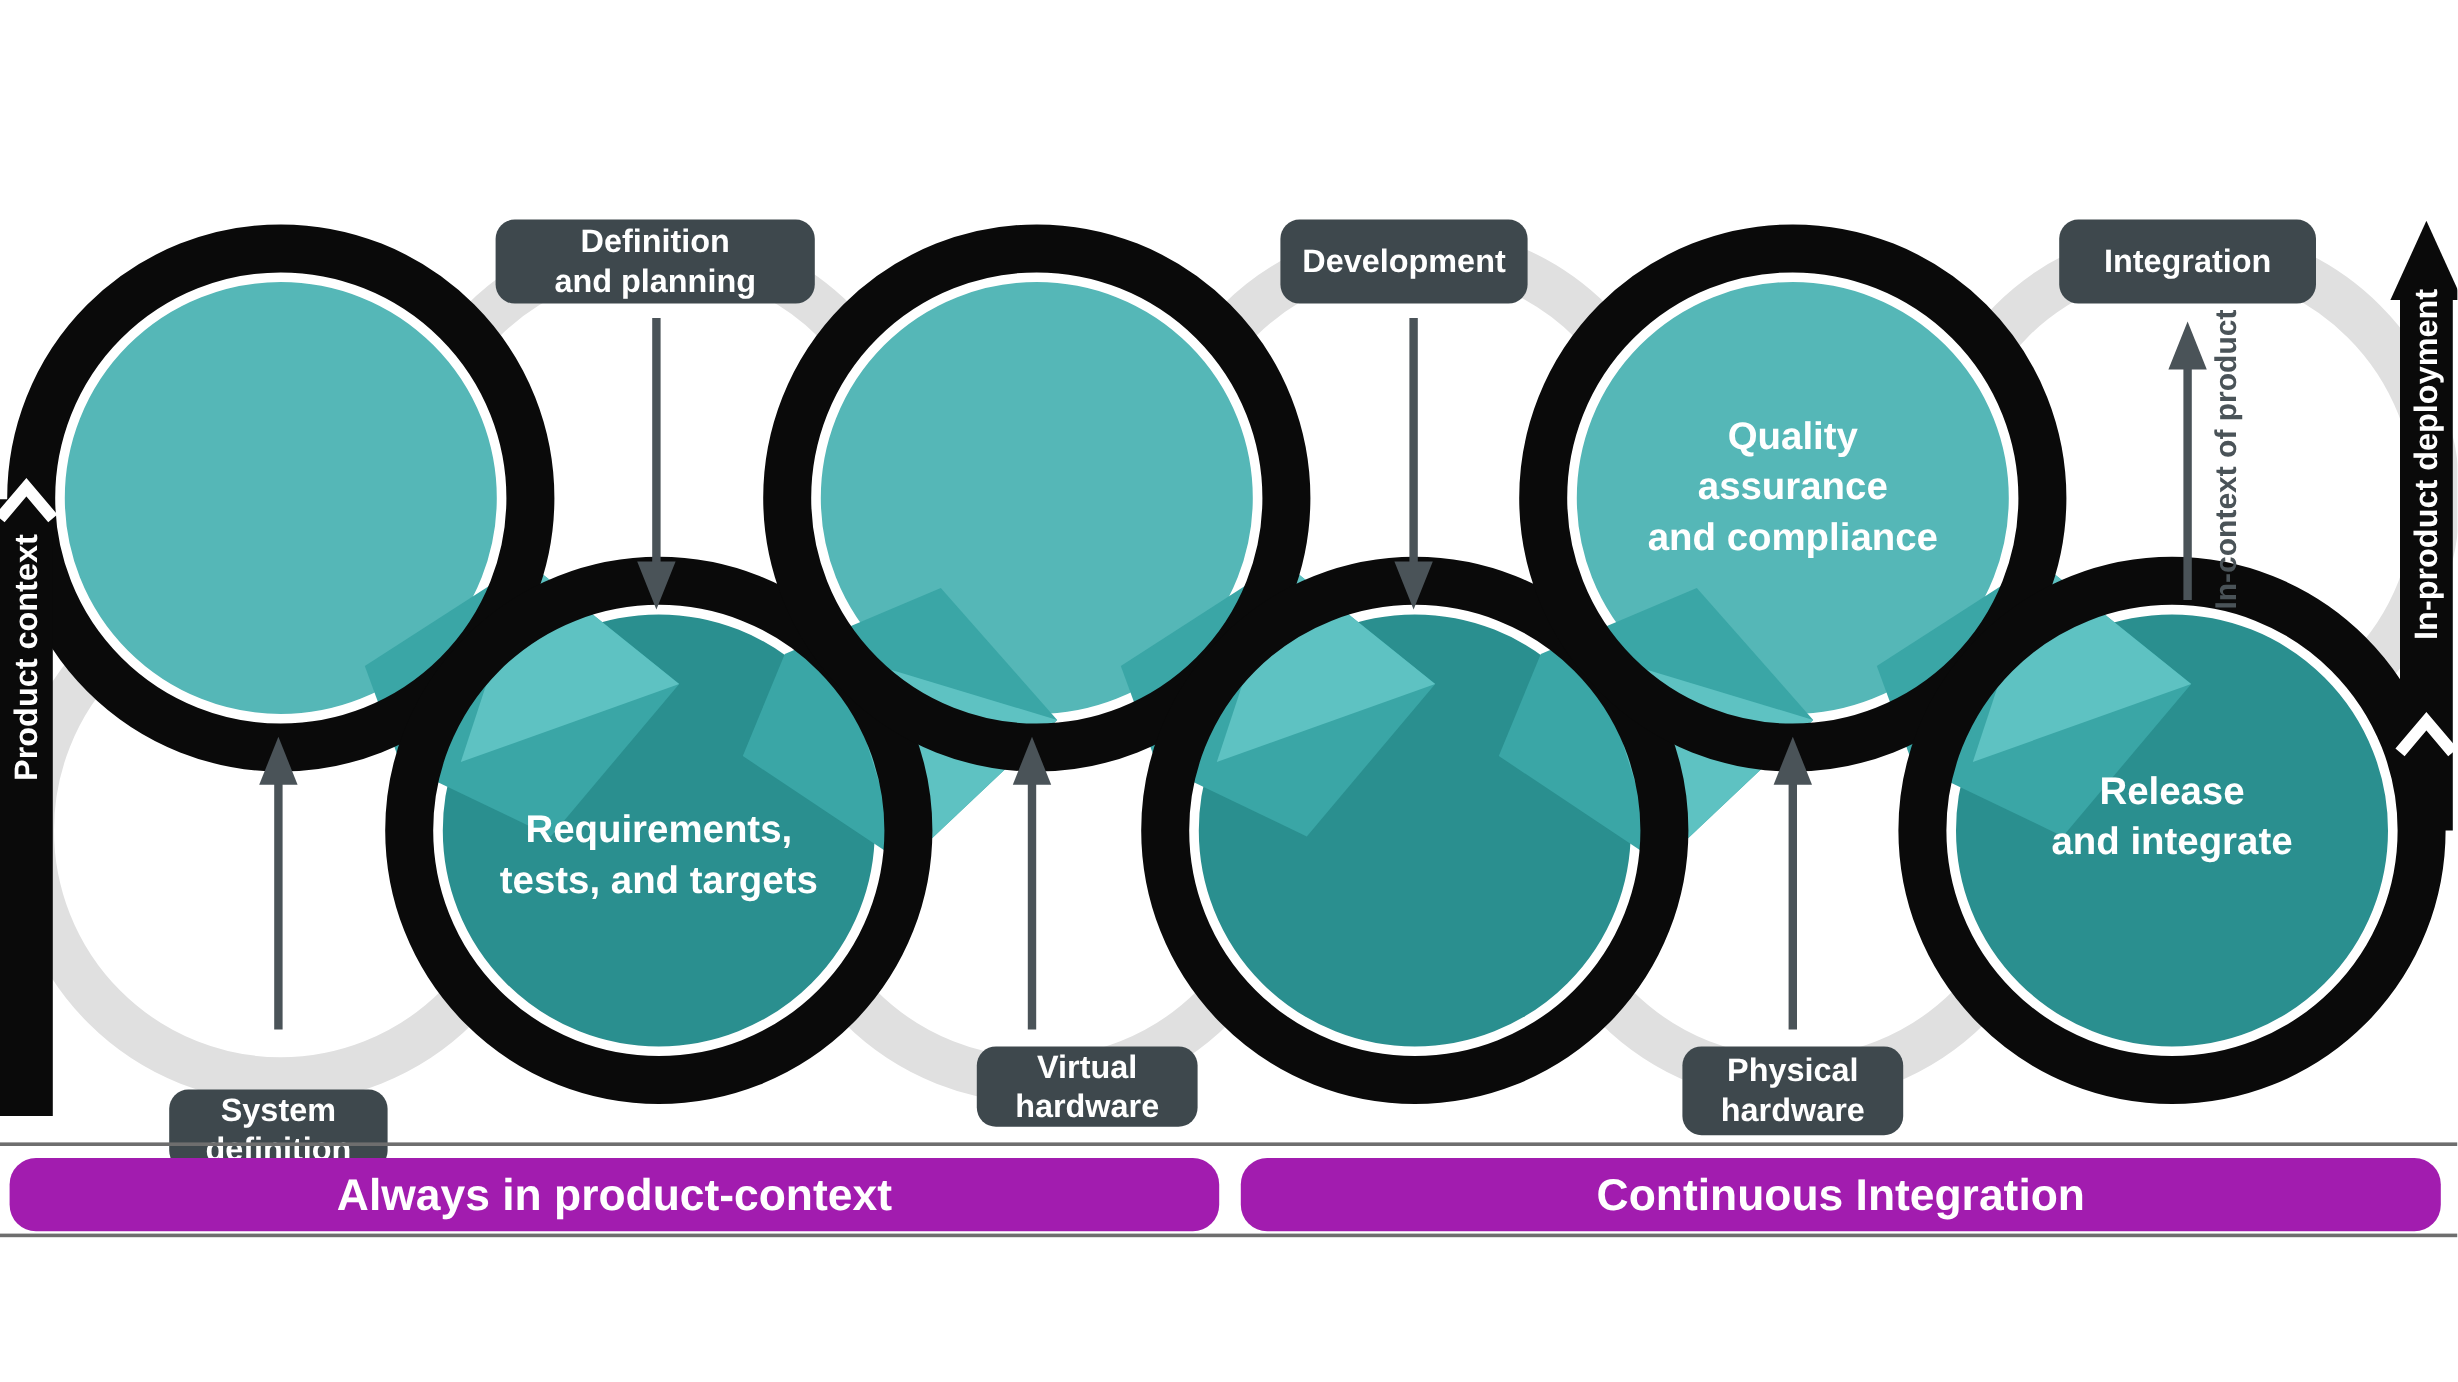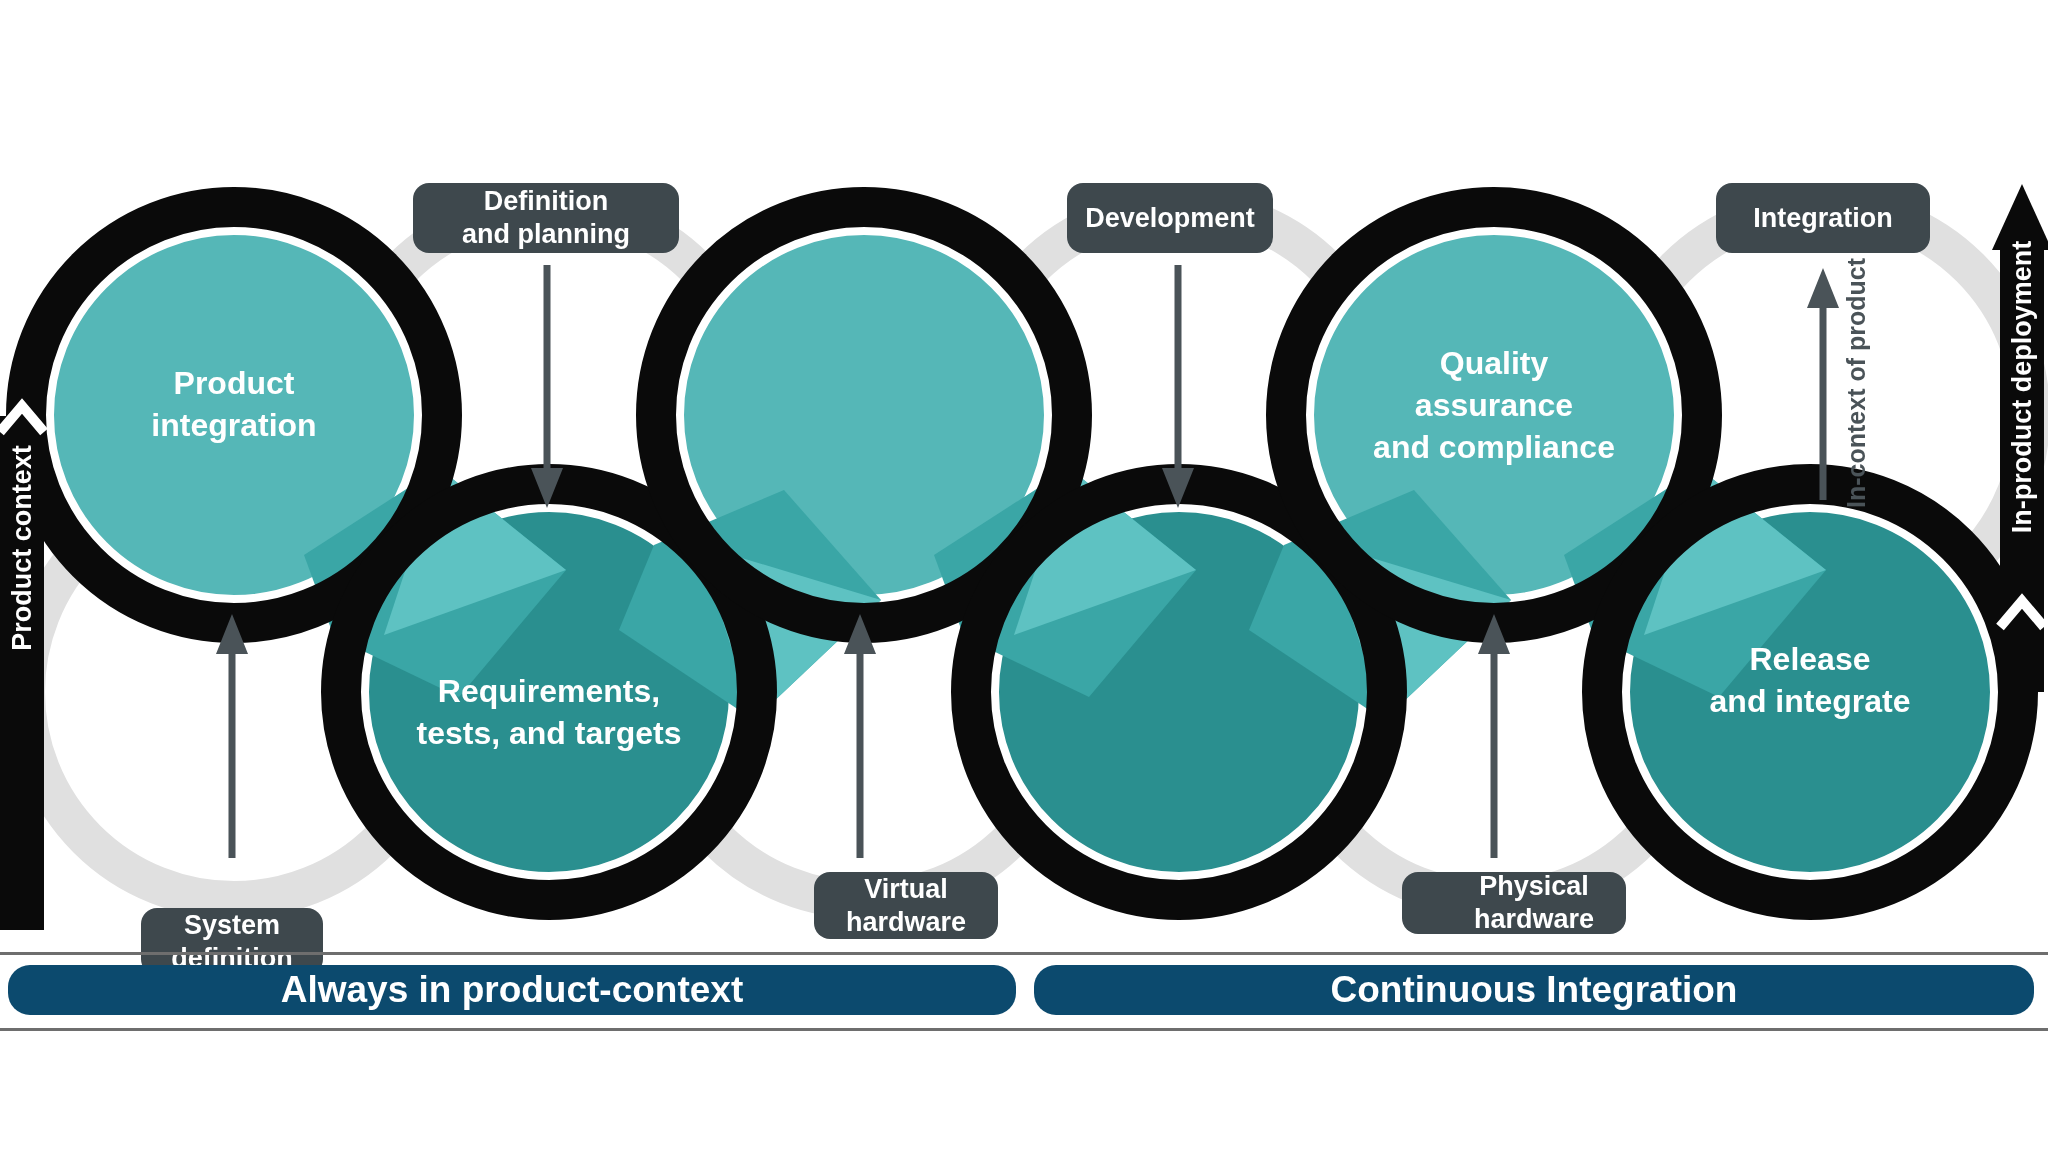--- a/index.html
+++ b/index.html
@@ -5,21 +5,21 @@
   html,body{margin:0;padding:0;background:#fff;}
   #stage{position:relative;width:2048px;height:1152px;background:#ffffff;overflow:hidden;
          font-family:"Liberation Sans", sans-serif;}
   #stage svg{position:absolute;left:0;top:0;}
   .circle-text{position:absolute;width:320px;display:flex;align-items:center;justify-content:center;
        text-align:center;color:#ffffff;font-weight:bold;font-size:32px;line-height:1.32;
        white-space:pre-line;pointer-events:none;}
   .pill{position:absolute;background:#3E484D;border-radius:16px;color:#ffffff;font-weight:bold;
        font-size:27px;line-height:1.22;display:flex;align-items:center;justify-content:center;
        text-align:center;white-space:pre-line;}
-  .footer-bar{position:absolute;top:965px;height:50px;background:#0c4a6e;border-radius:22px;
+  .footer-bar{position:absolute;top:965px;height:61px;background:#a21caf;border-radius:22px;
        color:#ffffff;font-weight:bold;font-size:37px;display:flex;align-items:center;justify-content:center;}
   .hline{position:absolute;left:0;width:2048px;height:3px;background:#6E6E6E;}
   .rot{position:absolute;transform:translate(-50%,-50%) rotate(-90deg);white-space:nowrap;
        font-weight:bold;}
   .rail-text{color:#ffffff;font-size:27px;}
   .note-text{color:#4A5358;font-size:25px;}
 </style>
 </head>
 <body>
 
@@ -84,40 +84,38 @@
       <polygon points="216,654 248,654 232,614" stroke="none"></polygon>
       <line x1="860" y1="858" x2="860" y2="652"></line>
       <polygon points="844,654 876,654 860,614" stroke="none"></polygon>
       <line x1="1494" y1="858" x2="1494" y2="652"></line>
       <polygon points="1478,654 1510,654 1494,614" stroke="none"></polygon>
       <line x1="1823" y1="500" x2="1823" y2="306"></line>
       <polygon points="1807,308 1839,308 1823,268" stroke="none"></polygon>
     </g>
   </svg>
 
-  <div class="circle-text" style="left:74px;top:344px;height:120px;">Product
-integration</div>
   <div class="circle-text" style="left:389px;top:652px;height:120px;">Requirements,
 tests, and targets</div>
   <div class="circle-text" style="left:1334px;top:330px;height:150px;text-align:center;">Quality
 assurance
 and compliance</div>
   <div class="circle-text" style="left:1650px;top:620px;height:120px;">Release
 and integrate</div>
 
   <div class="pill" style="left:413px;top:183px;width:266px;height:70px;">Definition
 and planning</div>
   <div class="pill" style="left:1067px;top:183px;width:206px;height:70px;">Development</div>
   <div class="pill" style="left:1716px;top:183px;width:214px;height:70px;">Integration</div>
 
   <div class="pill" style="left:141px;top:872px;width:182px;height:67px;margin-top:36px;">System
 definition</div>
   <div class="pill" style="left:768px;top:872px;width:184px;height:67px;margin-left:46px;">Virtual
 hardware</div>
-  <div class="pill" style="left:1402px;top:872px;width:184px;height:62px;padding-left:40px;">Physical
+  <div class="pill" style="left:1402px;top:872px;width:184px;height:74px;">Physical
 hardware</div>
 
   <div class="rot rail-text" style="left:22px;top:548px;">Product context</div>
   <div class="rot rail-text" style="left:2022px;top:387px;">In-product deployment</div>
   <div class="rot note-text" style="left:1856px;top:383px;">In-context of product</div>
 
   <div class="hline" style="top:952px;"></div>
   <div class="hline" style="top:1028px;"></div>
   <div class="footer-bar" style="left:8px;width:1008px;">Always in product-context</div>
   <div class="footer-bar" style="left:1034px;width:1000px;">Continuous Integration</div>

